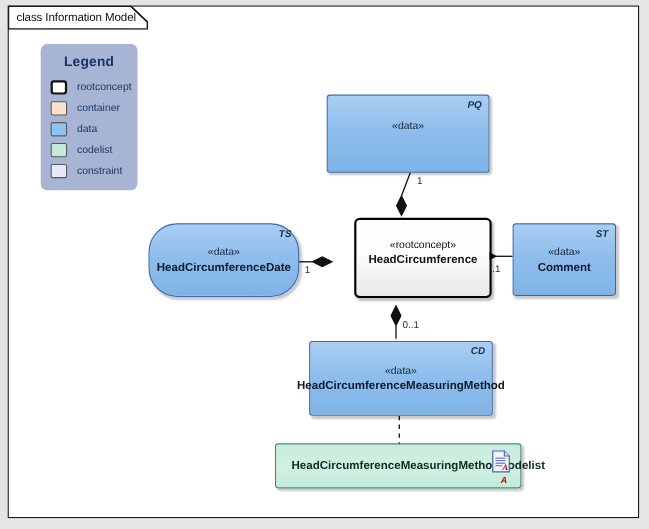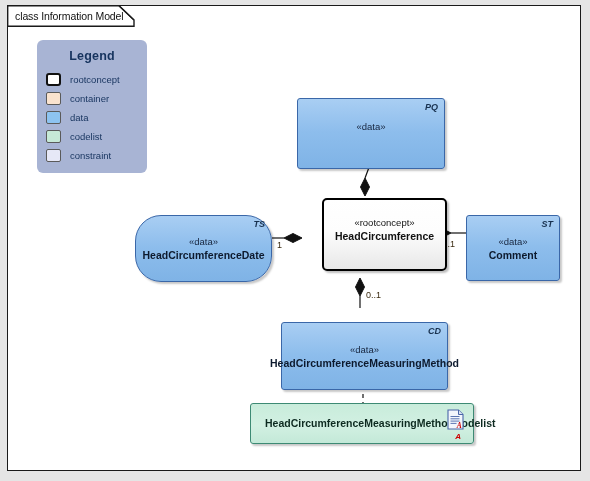--- a/index.html
+++ b/index.html
@@ -46,21 +46,21 @@
     position:absolute;
     left:7px;top:5px;
     width:128px;height:22px;
     pointer-events:none;
   }
 
   
   .legend{
     position:absolute;
     left:37px;top:40px;
-    width:110px;height:133px;
+    width:88px;height:133px;
     background:#a8b4d4;
     border-radius:6px;
     box-sizing:border-box;
   }
   .legend-title{
     text-align:center;
     font-size:12.5px;
     font-weight:bold;
     color:#16335e;
     margin-top:9px;
@@ -96,21 +96,20 @@
   
   .node{
     position:absolute;
     box-sizing:border-box;
     border-radius:3px;
   }
   .node.data{
     border:1px solid #3a67a8;
     background:linear-gradient(180deg,#a9cef3 0%,#8dbdec 48%,#7fb3e6 100%);
     box-shadow:2px 2px 2px rgba(0,0,0,0.22);
-    margin-top:12px;
   }
   .node.root{
     border:2.6px solid #000000;
     background:linear-gradient(180deg,#ffffff 0%,#fdfdfd 45%,#e8e8e8 100%);
     border-radius:5px;
     box-shadow:2px 2px 2px rgba(0,0,0,0.25);
   }
   .node.codelist{
     border:1px solid #3d8a74;
     background:linear-gradient(180deg,#c8ecdb 0%,#d2f0e2 55%,#c3e9d8 100%);

